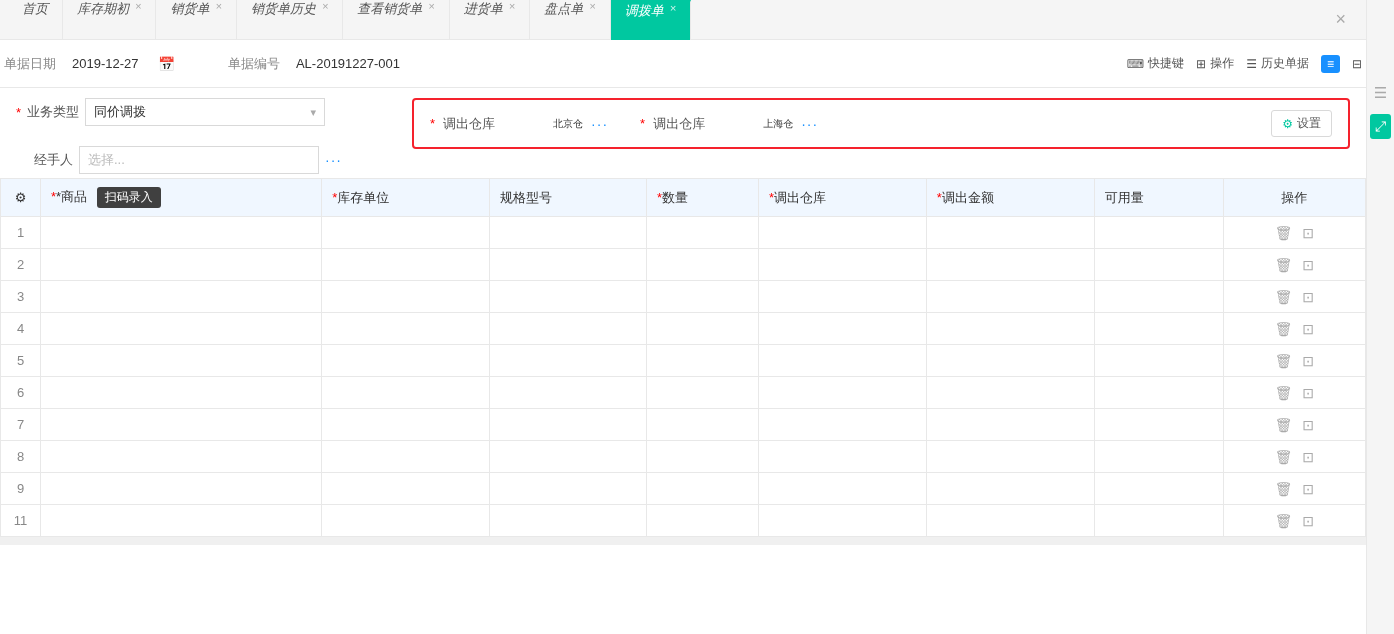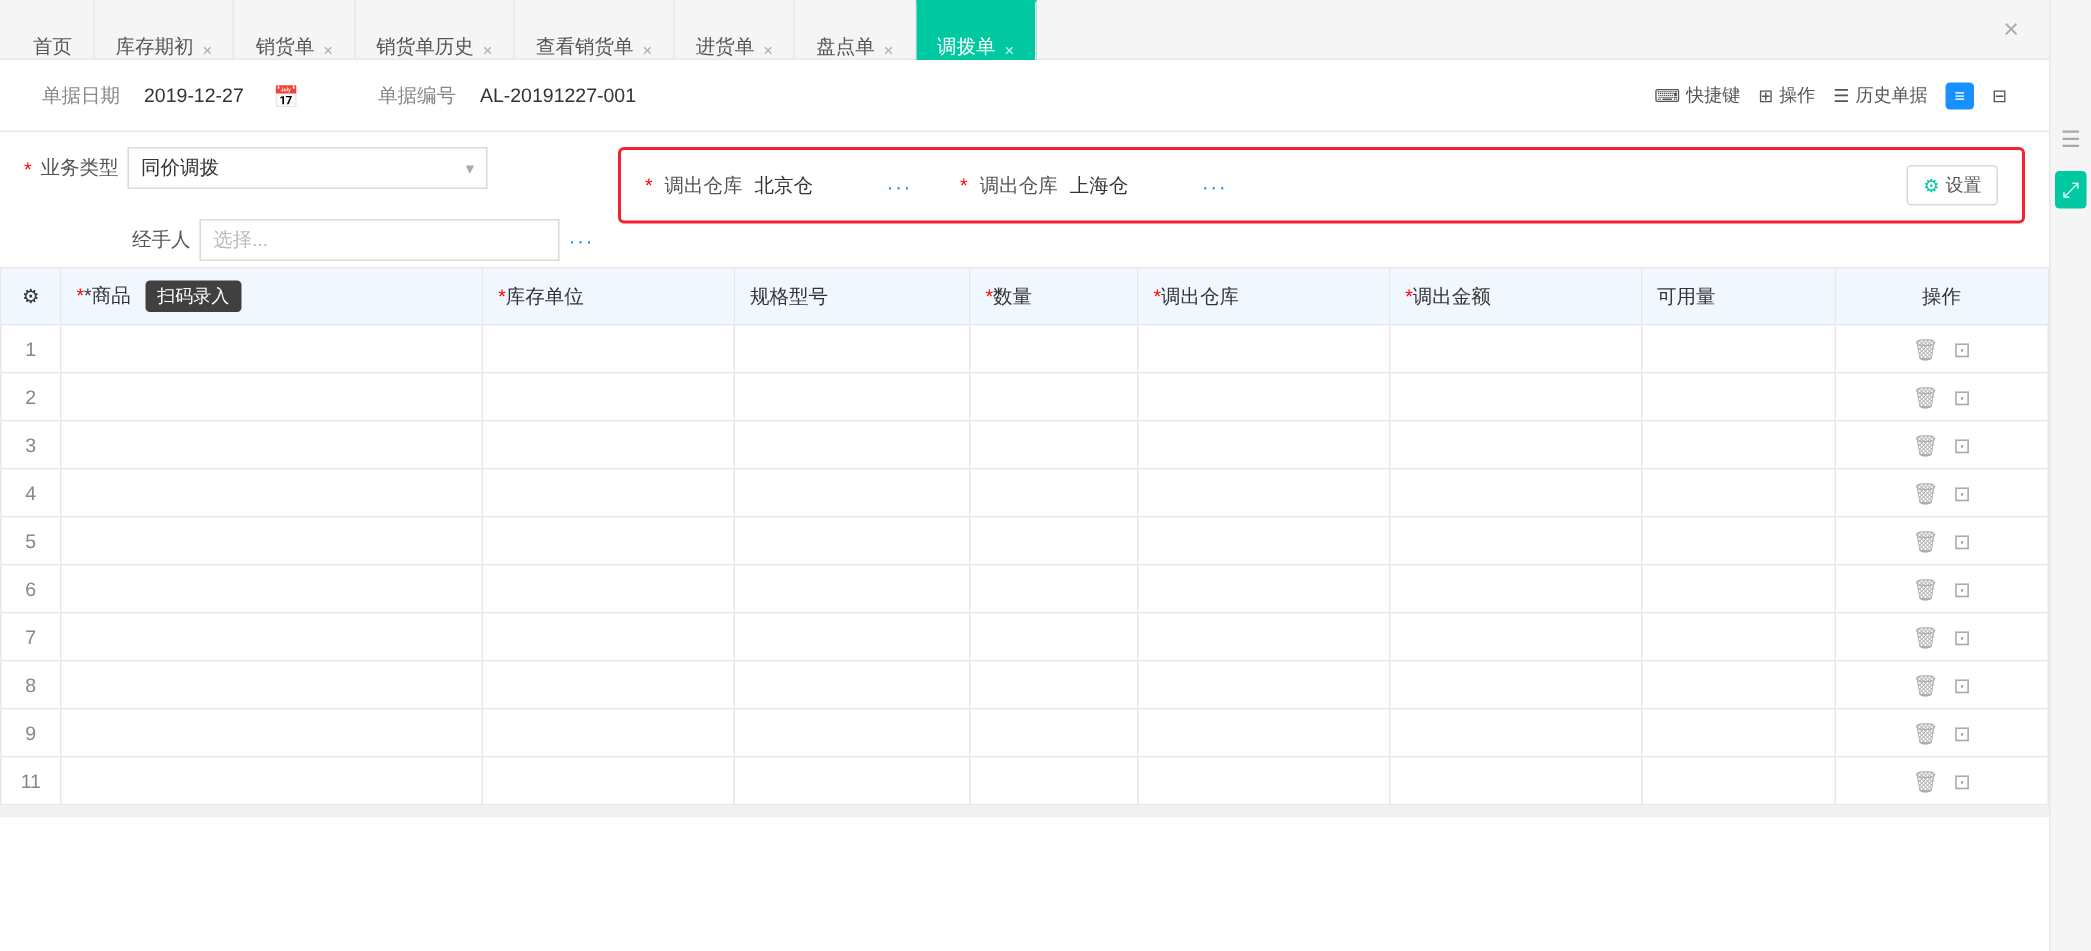--- a/index.html
+++ b/index.html
@@ -4,32 +4,32 @@
   <style>
     * { box-sizing: border-box; margin: 0; padding: 0; }
     body { font-family: "Microsoft YaHei", "PingFang SC", Arial, sans-serif; font-size: 13px; background: #fff; color: #333; overflow: hidden; }
 
     
     .tab-bar {
       display: flex; align-items: center; border-bottom: 1px solid #e8e8e8;
       background: #f5f5f5; height: 40px; padding: 0 8px;
     }
     .tab-item {
-      display: flex; align-items: flex-end; padding: 0 14px; height: 40px;
+      display: flex; align-items: flex-start; padding: 0 14px; height: 40px;
       cursor: pointer; font-size: 13px; color: #555; border-right: 1px solid #e8e8e8;
-      white-space: nowrap; position: relative;
+      white-space: nowrap; position: relative; font-style: italic;
     }
     .tab-item:first-child { border-left: none; }
     .tab-item.active { background: #fff; color: #00c8a0; border-top: 2px solid #00c8a0; font-weight: 500; }
     .tab-item .tab-close { margin-left: 6px; color: #aaa; font-size: 11px; cursor: pointer; }
     .tab-close-window { margin-left: auto; padding: 0 12px; font-size: 18px; cursor: pointer; color: #aaa; }
 
     
     .toolbar-row {
-      display: flex; align-items: center; padding: 8px 28px;
+      display: flex; align-items: center; padding: 8px 4px;
       border-bottom: 1px solid #e8e8e8; background: #fff; height: 48px;
     }
     .toolbar-left { display: flex; align-items: center; gap: 16px; }
     .toolbar-right { margin-left: auto; display: flex; align-items: center; gap: 12px; font-size: 12px; color: #555; }
     .toolbar-label { color: #888; font-size: 13px; }
     .toolbar-value { color: #333; font-size: 13px; }
     .calendar-icon { color: #00c8a0; cursor: pointer; font-size: 14px; margin: 0 4px; }
     .toolbar-icon-btn { display: flex; align-items: center; gap: 4px; cursor: pointer; color: #555; font-size: 12px; }
     .icon-btn-active { background: #1890ff; color: #fff; padding: 2px 6px; border-radius: 3px; }
     .form-row { display: flex; align-items: center; gap: 24px; }
@@ -38,21 +38,21 @@
     .field-label { color: #555; white-space: nowrap; }
     .field-input {
       border: 1px solid #d9d9d9; border-radius: 0; padding: 4px 8px;
       min-width: 160px; font-size: 13px; cursor: pointer;
       display: flex; align-items: center; justify-content: space-between;
       background: #fff; height: 28px;
     }
     .field-input .dropdown-arrow { color: #aaa; font-size: 11px; }
     .field-input-wide { min-width: 240px; }
     .three-dots { color: #1890ff; cursor: pointer; font-size: 14px; letter-spacing: 1px; }
-    .warehouse-value { color: #333; font-size: 13px; min-width: 80px; }
+    .warehouse-value { color: #333; font-size: 10px; min-width: 80px; text-align: right; }
 
     
     .settings-btn {
       border: 1px solid #d9d9d9; border-radius: 3px; padding: 4px 10px;
       cursor: pointer; color: #555; font-size: 12px; display: flex; align-items: center; gap: 4px;
       white-space: nowrap; background: #fff;
     }
     .settings-btn .gear-icon { color: #00c8a0; }
 
     
@@ -78,21 +78,21 @@
 
     
     .right-sidebar {
       position: fixed; right: 0; top: 0; height: 100%;
       width: 28px; background: #f5f5f5; border-left: 1px solid #e8e8e8;
       display: flex; flex-direction: column; align-items: center; padding-top: 80px; gap: 8px;
     }
     .sidebar-icon { color: #aaa; cursor: pointer; font-size: 15px; padding: 4px; }
     .sidebar-icon-green { background: #00c8a0; color: #fff; border-radius: 3px; padding: 4px 5px; cursor: pointer; font-size: 14px; }
 
-    .form-second-row { display: flex; align-items: center; margin-top: 8px; justify-content: flex-end; }
+    .form-second-row { display: flex; align-items: center; margin-top: 8px; }
     .person-field { display: flex; align-items: center; gap: 6px; }
     .person-placeholder { color: #bbb; }
 
     .scrollbar-x { height: 8px; background: #f0f0f0; }
 
     
     .main-content { margin-right: 28px; }
     .form-and-warehouse { display: flex; align-items: flex-start; padding: 10px 16px 4px; gap: 0; }
     .form-left { min-width: 380px; }
     .warehouse-right { flex: 1; border: 2px solid #f5222d; border-radius: 4px; padding: 10px 16px; }

